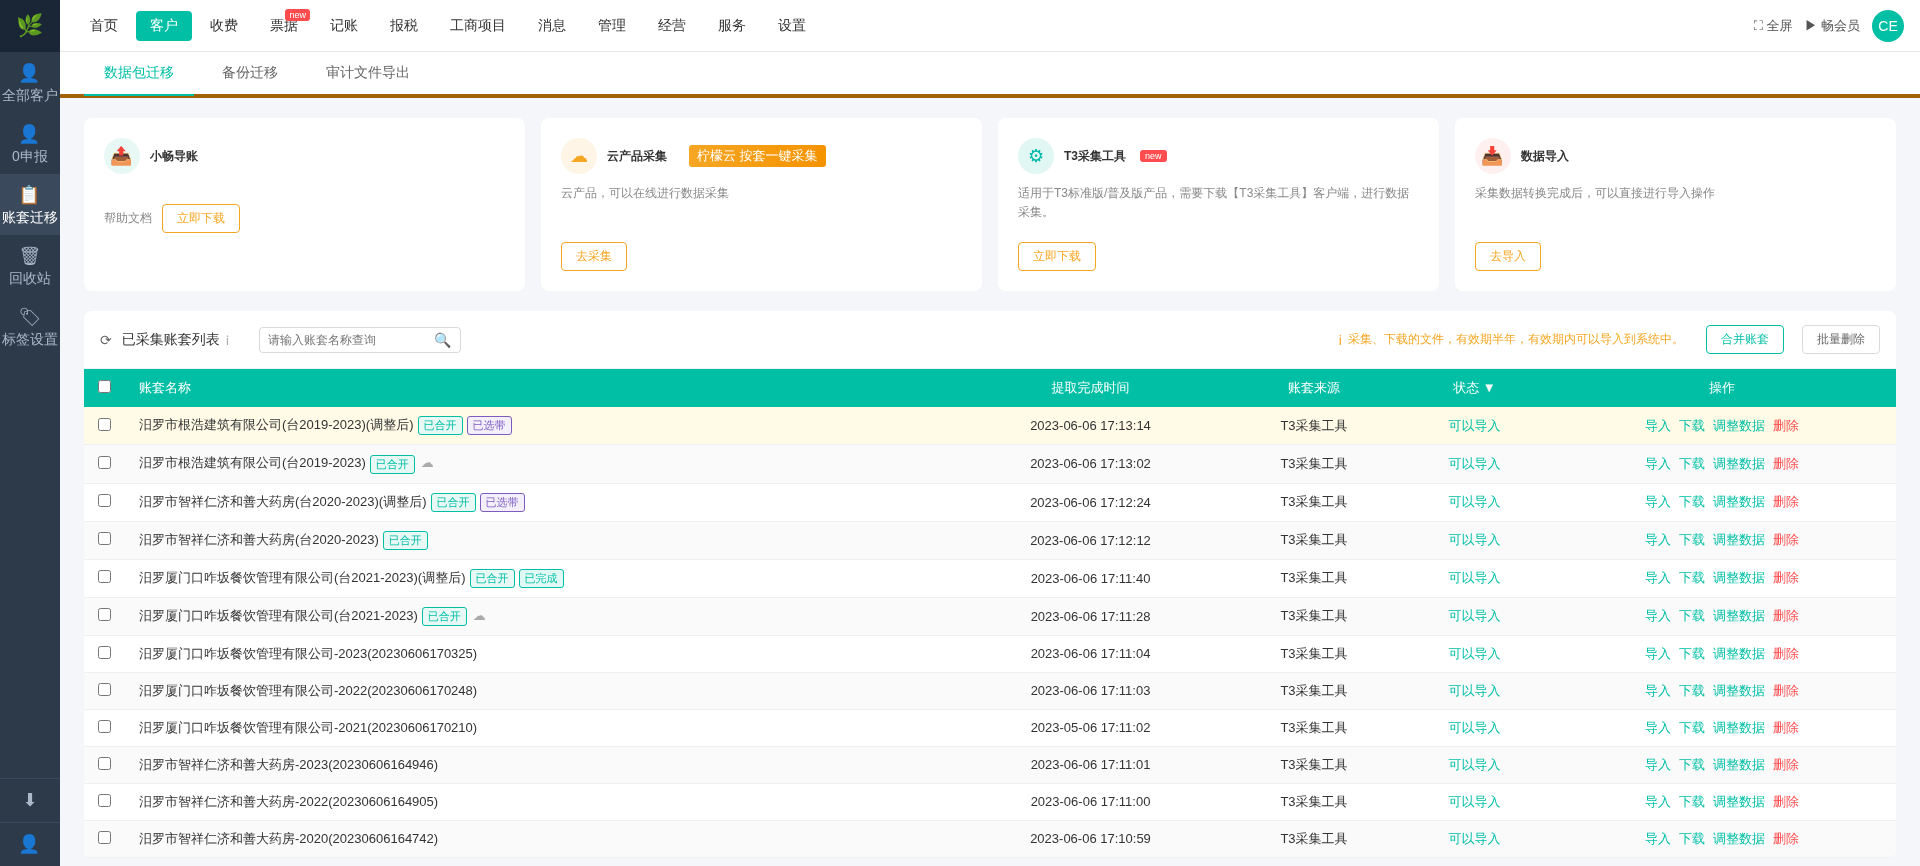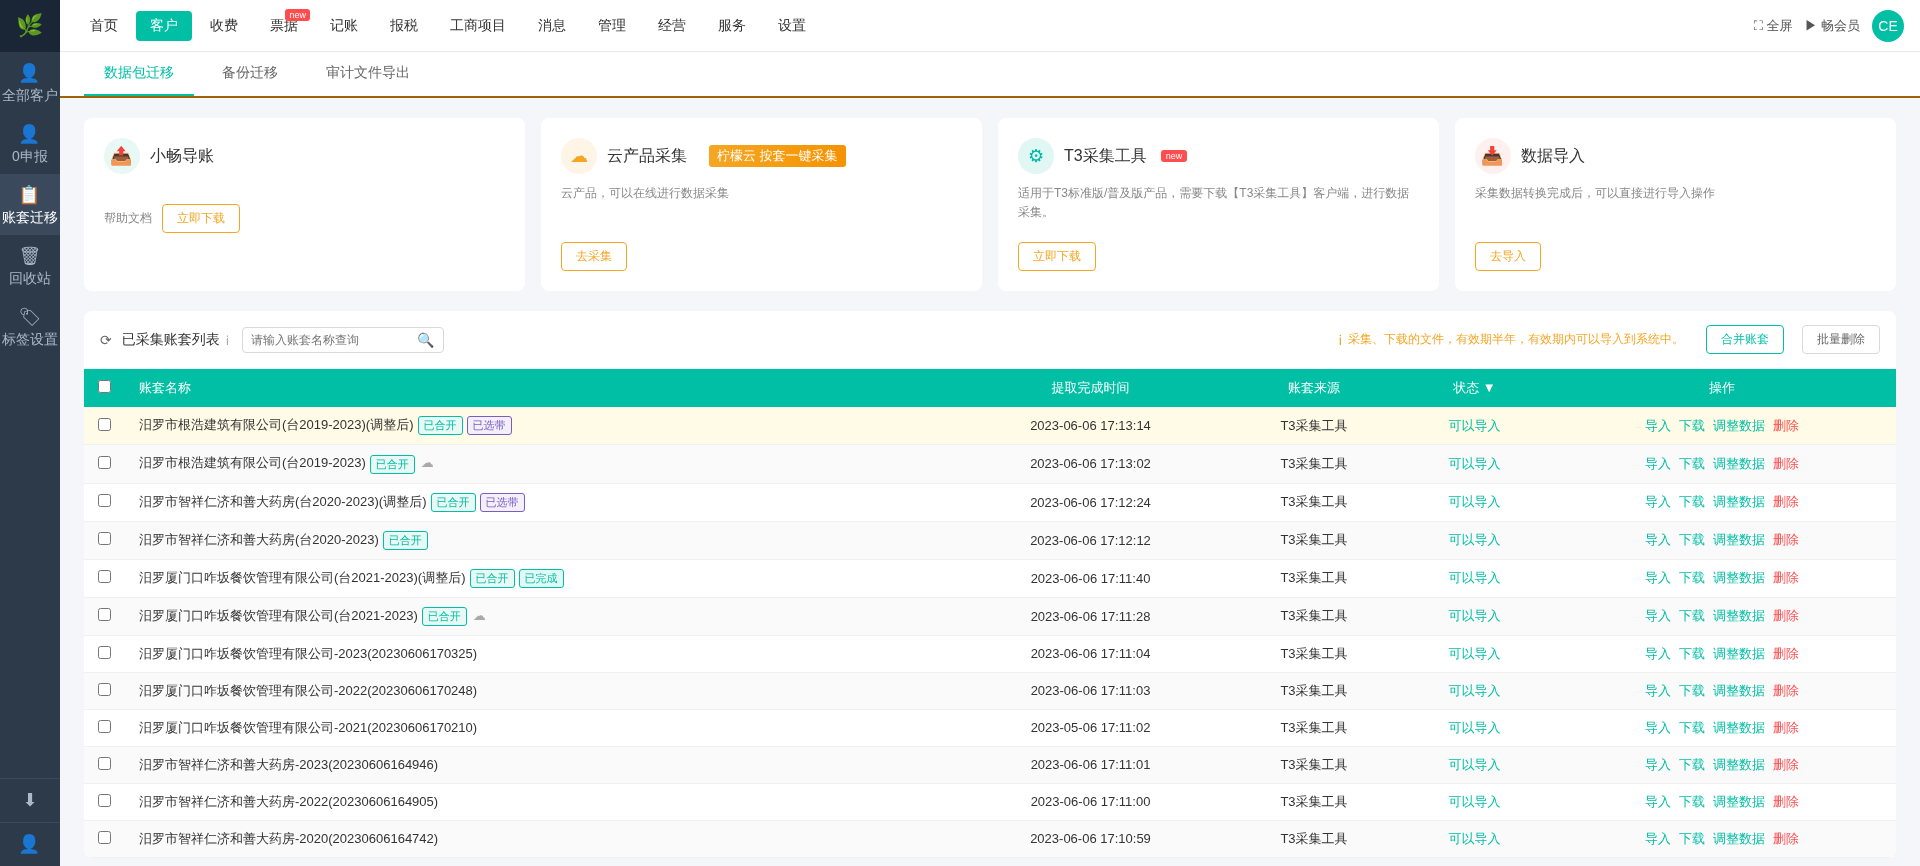--- a/index.html
+++ b/index.html
@@ -108,21 +108,21 @@
       overflow: hidden;
       padding: 0;
     }
 
     
     .tab-bar {
       background: #fff;
       padding: 0 24px;
       display: flex;
       align-items: flex-start;
-      border-bottom: 2px solid #a16207;
+      border-bottom: 4px solid #a16207;
       flex-shrink: 0;
       height: 46px;
     }
     .tab-item {
       padding: 12px 20px 12px;
       cursor: pointer;
       color: #666;
       font-size: 14px;
       border-bottom: 2px solid transparent;
       margin-right: 8px;
@@ -162,21 +162,21 @@
       align-items: center;
       gap: 10px;
       margin-bottom: 10px;
     }
     .card-icon {
       width: 36px; height: 36px;
       border-radius: 50%;
       display: flex; align-items: center; justify-content: center;
       font-size: 18px;
     }
-    .card-title { font-size: 16px; font-weight: 400; color: #333; }
+    .card-title { font-size: 12px; font-weight: 700; color: #333; }
     .card-desc { font-size: 12px; color: #888; line-height: 1.6; flex: 1; }
     .card-footer { display: flex; align-items: center; gap: 10px; margin-top: 20px; }
     .btn-outline {
       padding: 5px 14px;
       border: 1px solid #f5a623;
       color: #f5a623;
       border-radius: 4px;
       background: #fff;
       cursor: pointer;
       font-size: 12px;
@@ -220,21 +220,21 @@
     }
     .collected-title { font-size: 14px; font-weight: 500; color: #333; display: flex; align-items: center; gap: 6px; }
     .search-wrap {
       display: flex;
       align-items: center;
       border: 1px solid #d9d9d9;
       border-radius: 4px;
       padding: 4px 8px;
       gap: 6px;
       background: #fff;
-      margin-left: 3px;
+      margin-left: 20px;
     }
     .search-wrap input {
       border: none; outline: none; font-size: 12px; color: #333; width: 160px;
     }
     .search-icon-btn { color: #888; cursor: pointer; font-size: 14px; }
     .collected-info {
       margin-left: auto;
       font-size: 12px;
       color: #888;
       display: flex;

